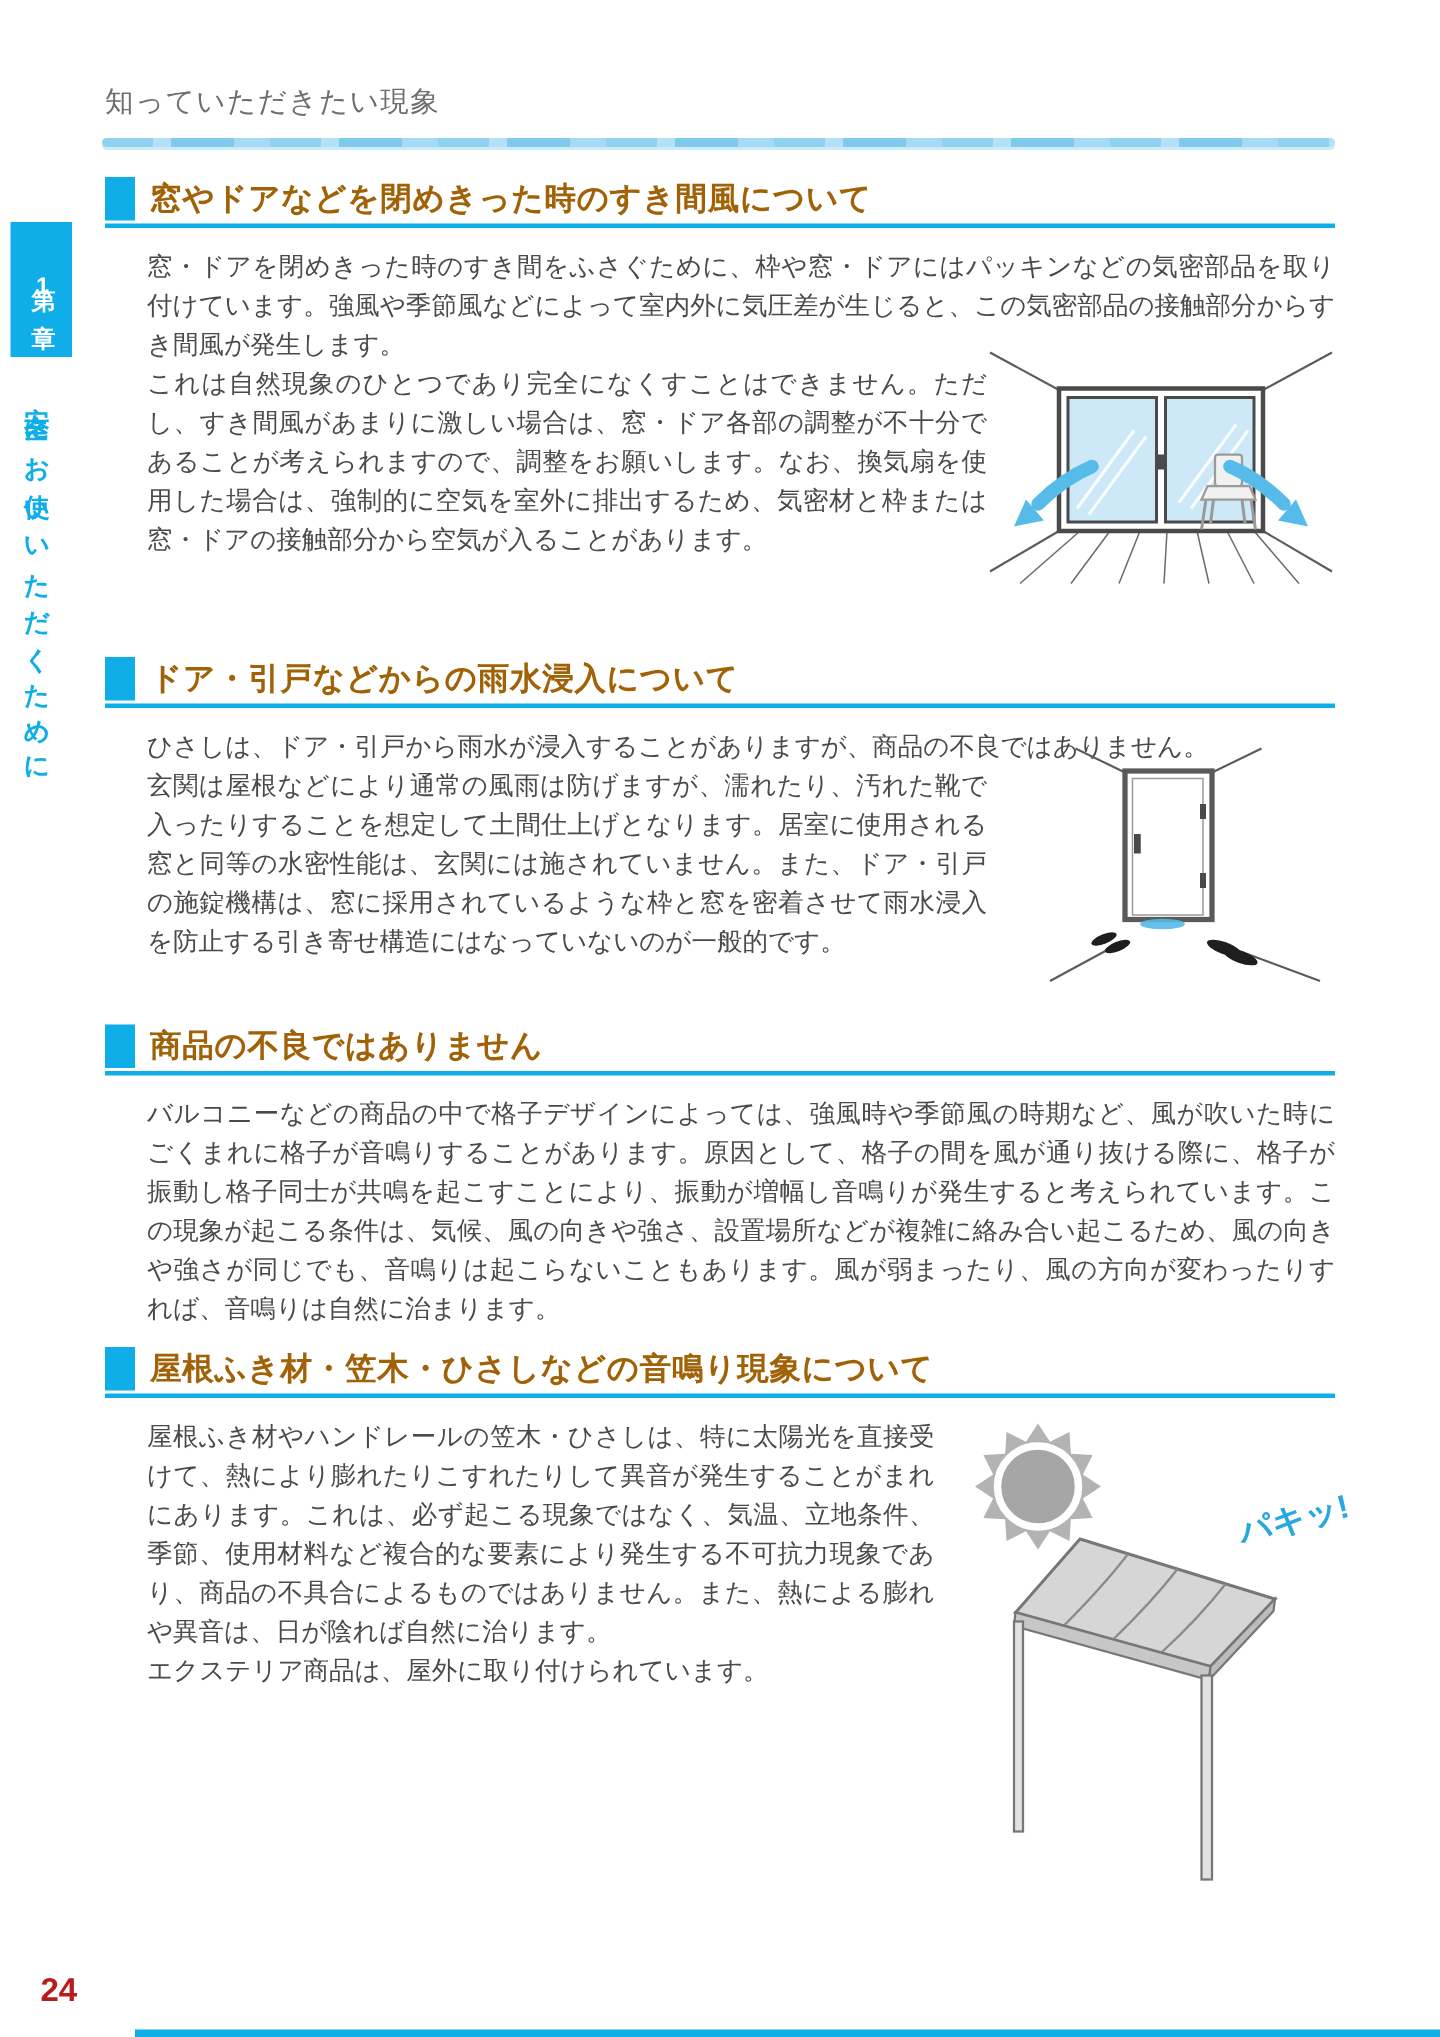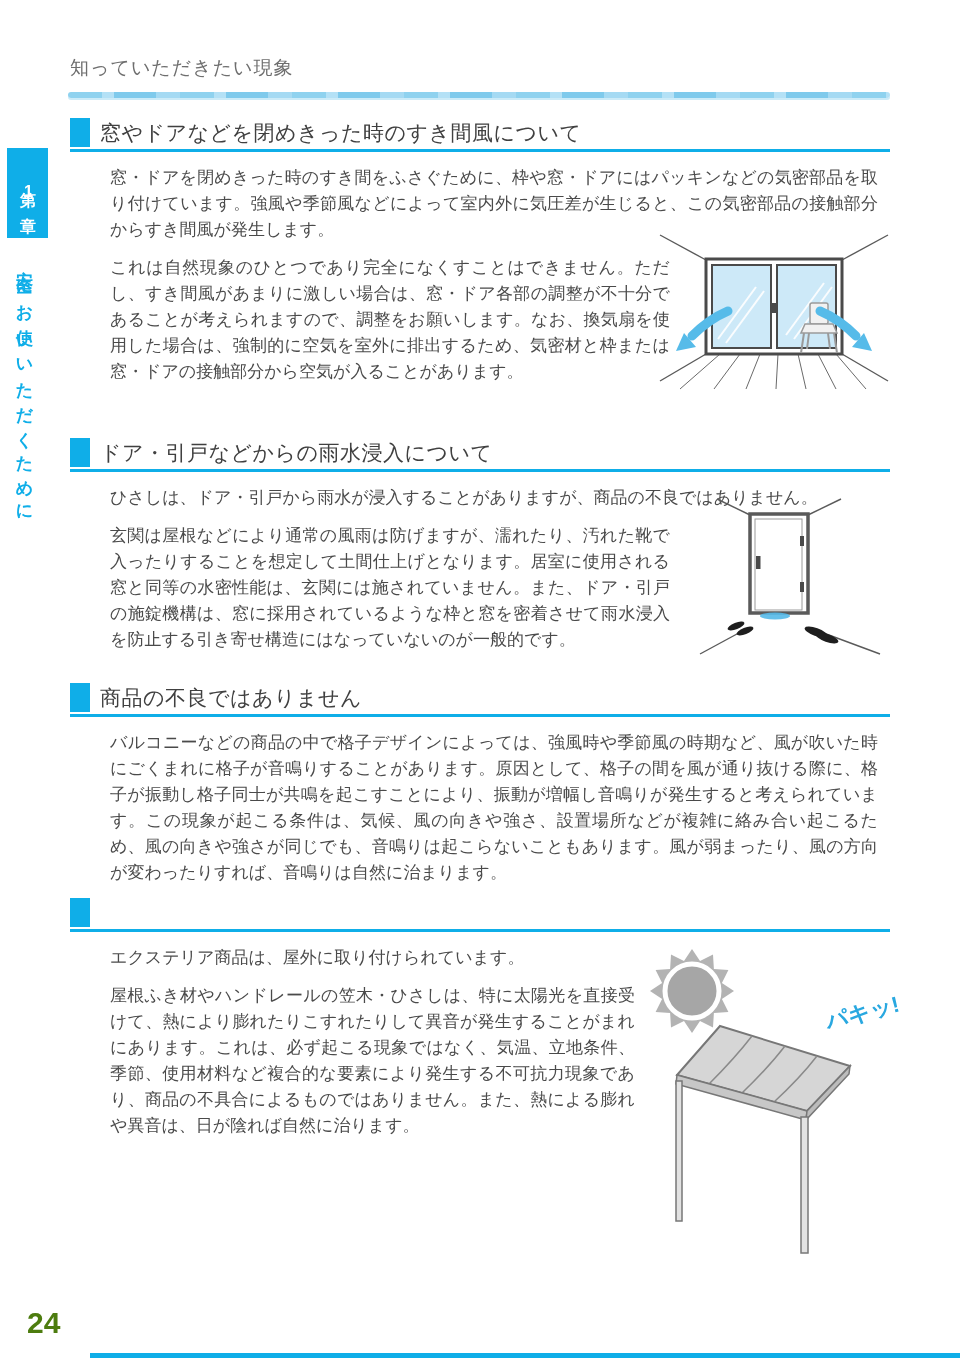--- a/index.html
+++ b/index.html
@@ -35,37 +35,37 @@
   }
   
   .main{position:absolute;left:70px;top:0;width:820px;height:100%;}
   .section{position:absolute;left:0;width:820px;}
   .sec1{top:118px;} .sec2{top:438px;} .sec3{top:683px;} .sec4{top:898px;}
   .section-title{
     display:flex;align-items:flex-end;gap:10px;
     border-bottom:3px solid #0FAEE8;padding-bottom:2px;
   }
   .title-marker{width:20px;height:29px;background:#0FAEE8;flex:0 0 auto;}
-  .title-text{font-size:21px;font-weight:normal;color:#404040;line-height:29px;letter-spacing:.5px;}
+  .title-text{font-size:21px;font-weight:bold;color:#a16207;line-height:29px;letter-spacing:.5px;}
   .body{
     margin:13px 0 0 28px;font-size:17px;line-height:26px;color:#4a4a4a;
     text-align:justify;
   }
-  .body p{margin:12px;}
+  .body p{margin:0;}
   .narrow1{width:560px;} 
   .narrow2{width:560px;} 
   .narrow4{width:525px;} 
   .illu{position:absolute;}
   .illu-window{right:0;top:105px;}
   .illu-door{right:0;top:58px;}
   .illu-pergola{right:-15px;top:35px;}
   
   .page-number{
     position:absolute;left:27px;bottom:18px;
-    font-size:30px;font-weight:bold;color:#4d7c0f;
+    font-size:22px;font-weight:bold;color:#b91c1c;
   }
   .bottom-bar{
     position:absolute;left:90px;right:0;bottom:0;height:5px;background:#0FAEE8;
   }
 </style>
 </head>
 <body>
 
 <div class="topic-label">知っていただきたい現象</div>
 <div class="brush"></div>
@@ -166,24 +166,25 @@
       <span class="title-text">商品の不良ではありません</span>
     </div>
     <div class="body">
       <p>バルコニーなどの商品の中で格子デザインによっては、強風時や季節風の時期など、風が吹いた時にごくまれに格子が音鳴りすることがあります。原因として、格子の間を風が通り抜ける際に、格子が振動し格子同士が共鳴を起こすことにより、振動が増幅し音鳴りが発生すると考えられています。この現象が起こる条件は、気候、風の向きや強さ、設置場所などが複雑に絡み合い起こるため、風の向きや強さが同じでも、音鳴りは起こらないこともあります。風が弱まったり、風の方向が変わったりすれば、音鳴りは自然に治まります。</p>
     </div>
   </div>
 
   <div class="section sec4">
     <div class="section-title">
       <span class="title-marker"></span>
-    </div>
-    <div class="body">
+      <span class="title-text">屋根ふき材・笠木・ひさしなどの音鳴り現象について</span>
+    </div>
+    <div class="body">
+      <p class="narrow4">屋根ふき材やハンドレールの笠木・ひさしは、特に太陽光を直接受けて、熱により膨れたりこすれたりして異音が発生することがまれにあります。これは、必ず起こる現象ではなく、気温、立地条件、季節、使用材料など複合的な要素により発生する不可抗力現象であり、商品の不具合によるものではありません。また、熱による膨れや異音は、日が陰れば自然に治ります。</p>
       <p class="narrow4">エクステリア商品は、屋外に取り付けられています。</p>
-      <p class="narrow4">屋根ふき材やハンドレールの笠木・ひさしは、特に太陽光を直接受けて、熱により膨れたりこすれたりして異音が発生することがまれにあります。これは、必ず起こる現象ではなく、気温、立地条件、季節、使用材料など複合的な要素により発生する不可抗力現象であり、商品の不具合によるものではありません。また、熱による膨れや異音は、日が陰れば自然に治ります。</p>
     </div>
     <svg class="illu illu-pergola" width="265" height="325" viewBox="0 0 265 325">
 
       <g>
         <polygon fill="#b3b3b3" points="94,58 81.9,66 88.4,79 73.9,79.9 73,94.4 60,87.9 52,100 44,87.9 31,94.4 30.1,79.9 15.6,79 22.1,66 10,58 22.1,50 15.6,37 30.1,36.1 31,21.6 44,28.1 52,16 60,28.1 73,21.6 73.9,36.1 88.4,37 81.9,50"></polygon>
         <circle cx="52" cy="58" r="27" fill="#a6a6a6" stroke="#ffffff" stroke-width="5"></circle>
       </g>
 
       <text x="188" y="96" fill="#29A8E0" font-size="22" font-weight="bold" transform="rotate(-14 188 96)">パキッ!</text>
 

